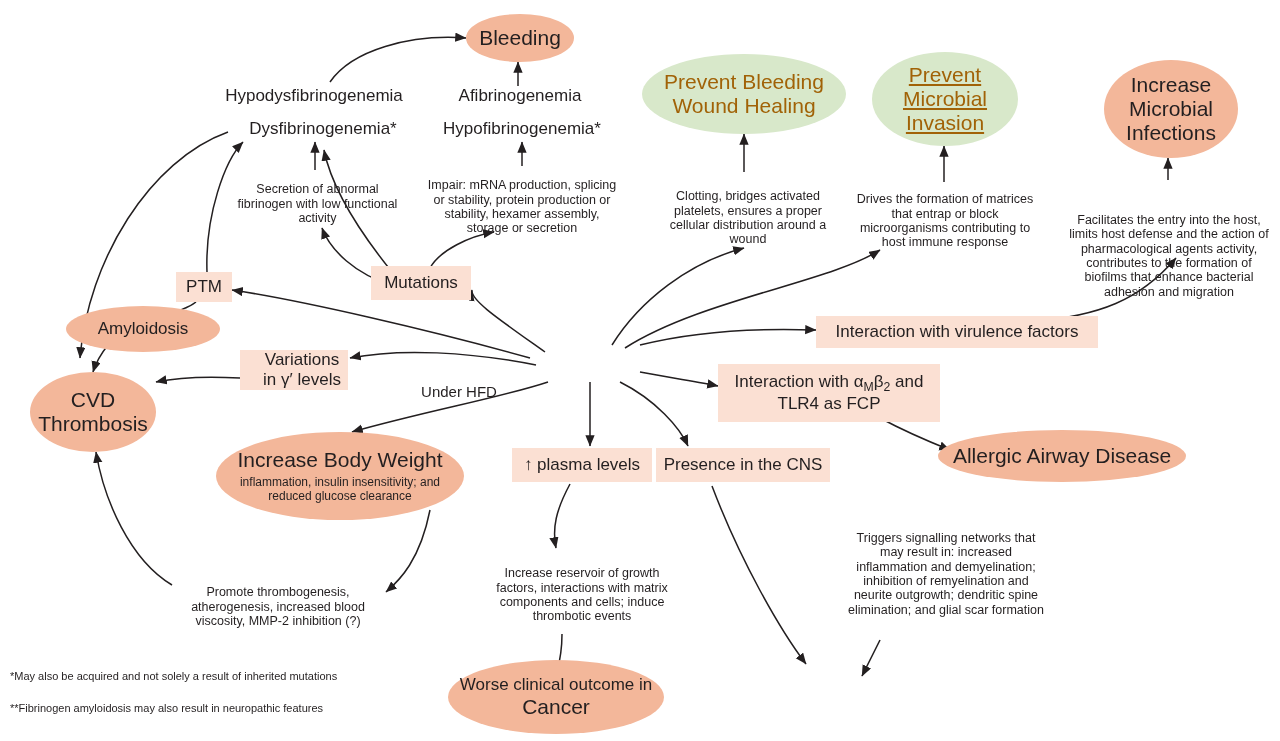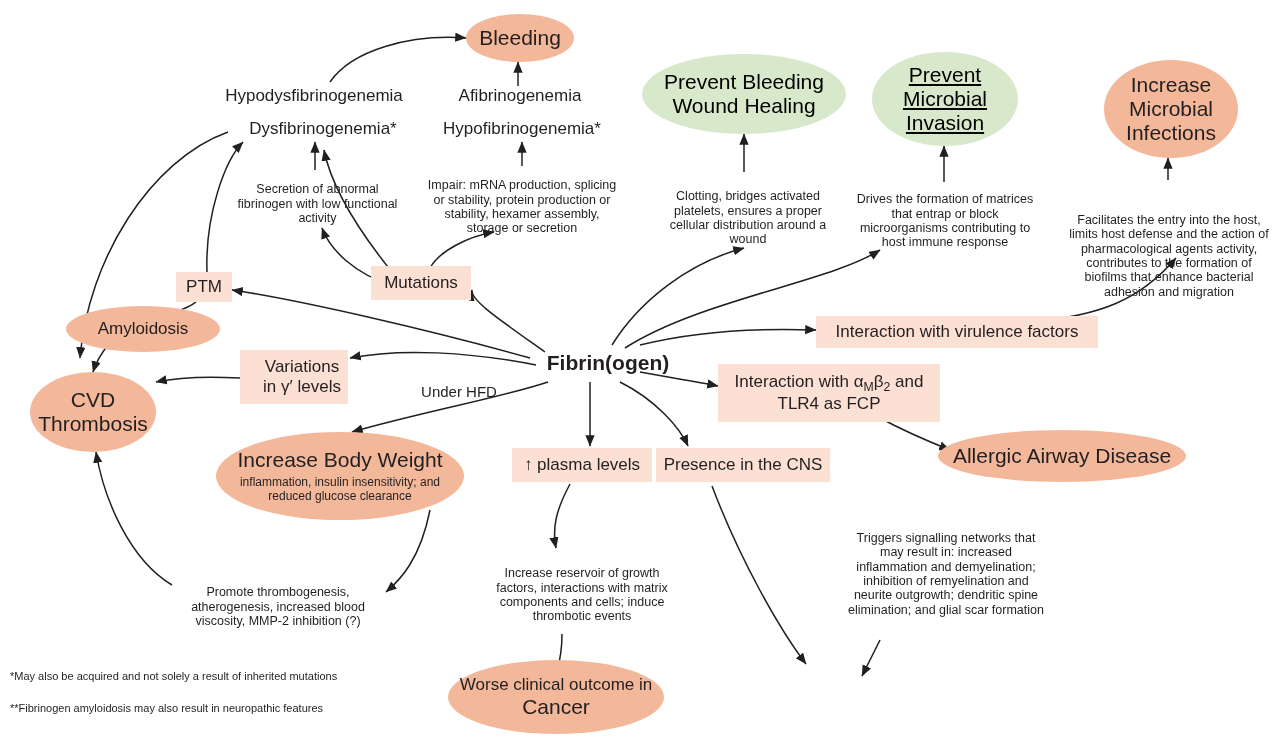--- a/index.html
+++ b/index.html
@@ -38,21 +38,21 @@
     justify-content: center;
   }
   .plain {
     display: flex;
     flex-direction: column;
     align-items: center;
     justify-content: center;
   }
   .salmon   { background: #f3b79a; }
   .peach    { background: #fbe0d3; }
-  .green    { background: #d8e8ca; color: #000000; justify-content: center; }
+  .green    { background: #d8e8ca; color: #a16207; justify-content: center; }
   .lbl-lg   { font-size: 21px; }
   .lbl-md   { font-size: 17px; }
   .lbl-sm   { font-size: 15px; }
   .lbl-xs   { font-size: 12.5px; }
   .lbl-xxs  { font-size: 12px; }
   .bold     { font-weight: bold; }
   .footnote {
     position: absolute;
     font-size: 11px;
     text-align: left;
@@ -184,31 +184,28 @@
   </div>
 
   <div class="node rect peach lbl-md" style="left:371px; top:266px; width:100px; height:34px;">
     <span>Mutations</span>
   </div>
 
   <div class="node ellipse salmon lbl-md" style="left:66px; top:306px; width:154px; height:46px;">
     <span>Amyloidosis</span>
   </div>
 
-  <div class="node rect peach lbl-md" style="left:240px; top:350px; width:108px; height:54px;padding-left:16px;">
+  <div class="node rect peach lbl-md" style="left:240px; top:350px; width:108px; height:40px;padding-left:16px;">
     <span>Variations in  γ′ levels</span>
   </div>
 
   <div class="node ellipse salmon lbl-lg" style="left:30px; top:372px; width:126px; height:80px;">
     <span>CVD Thrombosis</span>
   </div>
 
-  <div class="node plain lbl-lg bold" style="left:528px; top:348px; width:160px; height:30px;">
-    <span>Fibrin(ogen)</span>
-  </div>
 
   <div class="node plain lbl-sm" style="left:410px; top:382px; width:98px; height:20px;">
     <span>Under HFD</span>
   </div>
 
   <div class="node ellipse green lbl-lg" style="left:642px; top:54px; width:204px; height:80px;">
     <span>Prevent Bleeding Wound Healing</span>
   </div>
 
   <div class="node plain lbl-xs" style="left:658px; top:172px; width:180px; height:60px;margin-top:16px;">

